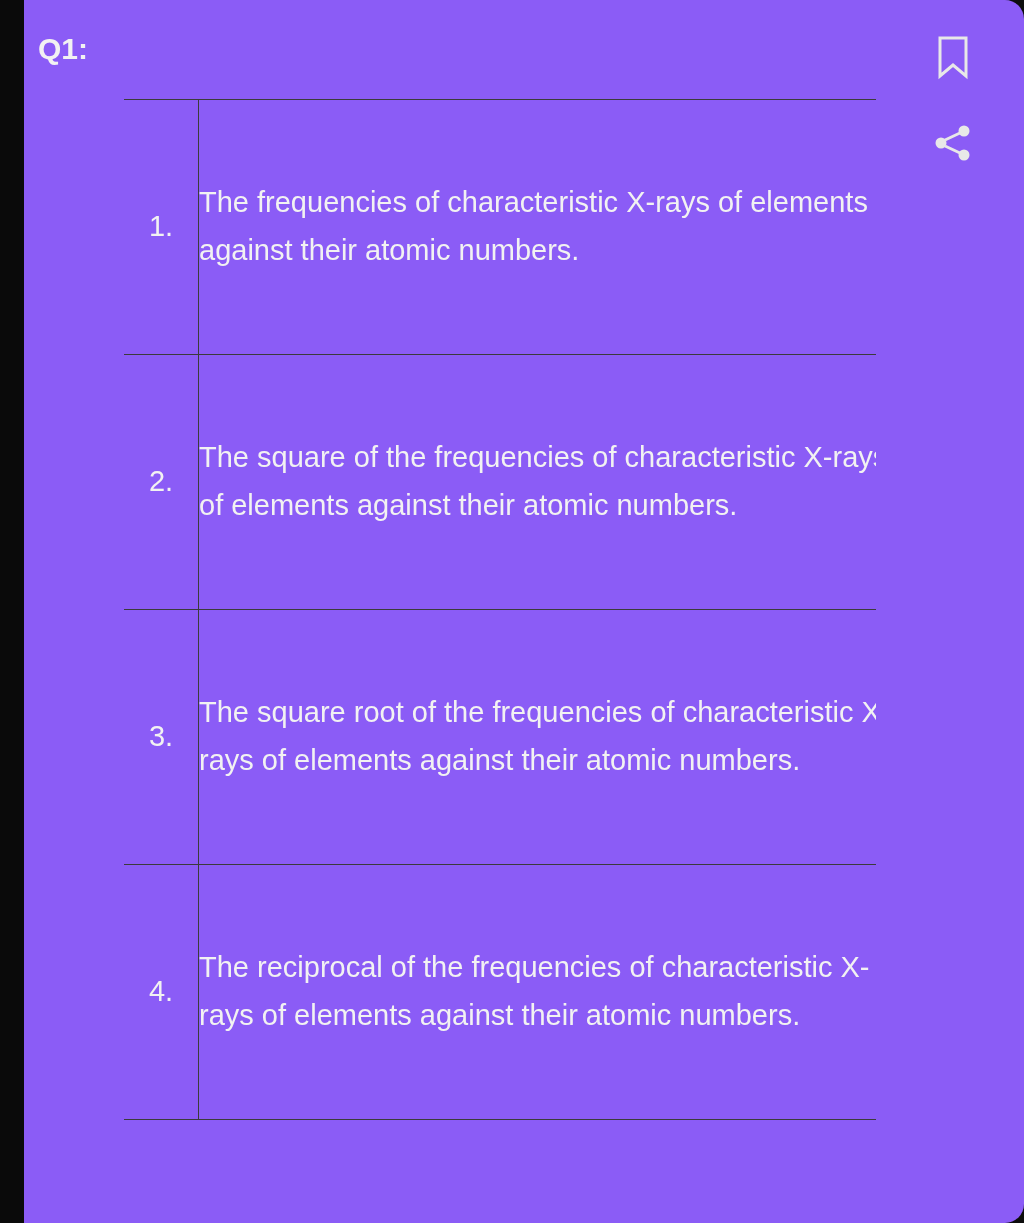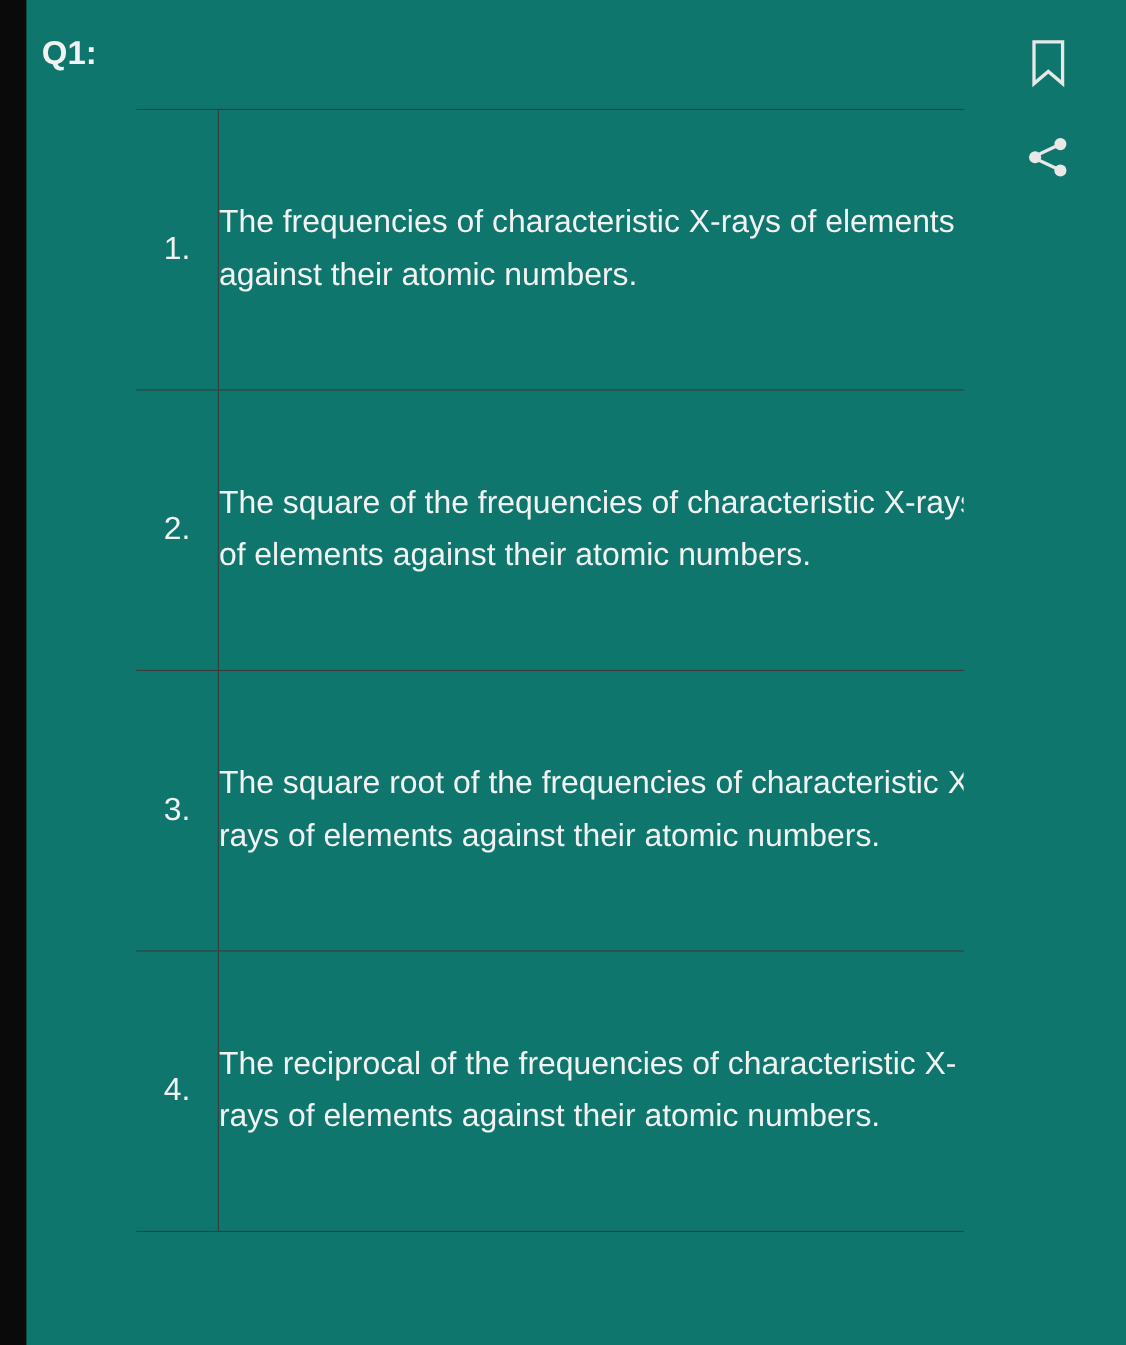--- a/index.html
+++ b/index.html
@@ -11,21 +11,22 @@
     width: 1024px;
     height: 1223px;
     font-family: "Liberation Sans", sans-serif;
     color: #ececec;
     overflow: hidden;
     position: relative;
   }
   .page {
     position: absolute;
     inset: 0;
-    background: #0f766e;
+    background: #8b5cf6;
+    border-radius: 19px;
   }
   
   .left-gutter {
     position: absolute;
     left: 0; top: 0; bottom: 0;
     width: 24px;
     background: #0a0a0a;
   }
   .content {
     position: absolute;

